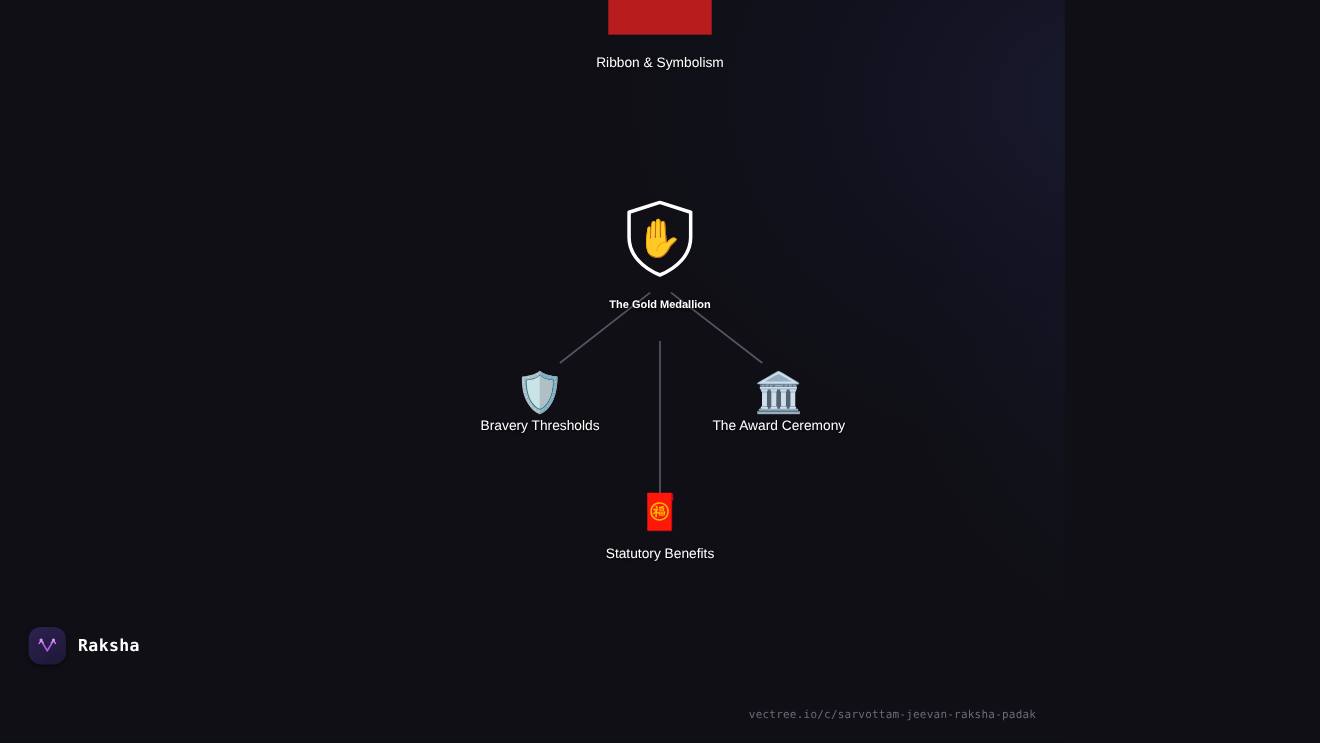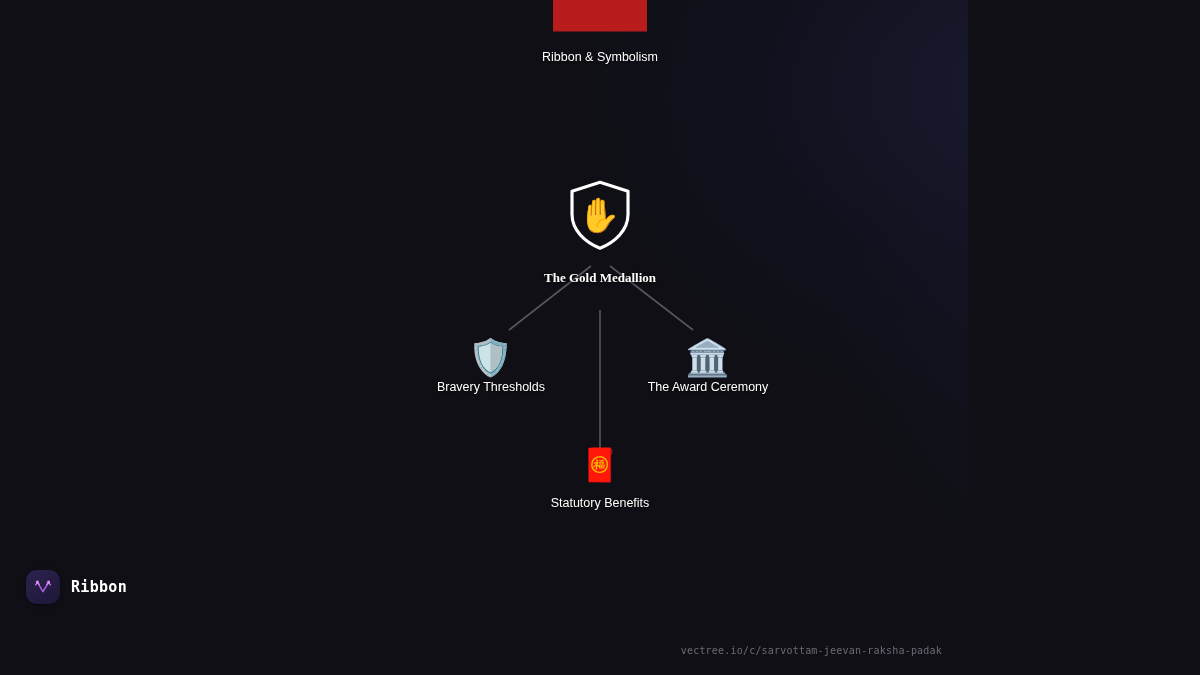--- a/index.html
+++ b/index.html
@@ -77,24 +77,23 @@
   .hub-shield svg { position:absolute; inset:0; }
   .hub-emoji {
     position:relative;
     font-size:34px;
     line-height:1;
     z-index:2;
     margin-top:-1px;
   }
   #node-hub .node-label {
     margin-top:20px;
-    font-size:13px;
+    font-size:10px;
     font-weight:700;
     text-shadow:0 1px 3px rgba(0,0,0,0.85);
-    font-family:Liberation Serif, serif;
   }
 
   
   .leaf .leaf-icon {
     font-size:36px;
     line-height:1;
     height:44px;
     display:flex; align-items:center; justify-content:center;
   }
   .leaf .node-label {
@@ -203,18 +202,18 @@
     <div class="brand-row">
       <div class="brand-mark">
         <svg width="22" height="22" viewBox="0 0 22 22" xmlns="http://www.w3.org/2000/svg">
           <path d="M5.4 6.4 L11 15.6 L16.6 6.4" fill="none" stroke="#b05fe0" stroke-width="1.5" stroke-linecap="round" stroke-linejoin="round"></path>
           <path d="M5.4 6.4 L3.6 8.9 M5.4 6.4 L7.4 8.4" fill="none" stroke="#d07ef0" stroke-width="1.3" stroke-linecap="round"></path>
           <path d="M16.6 6.4 L18.4 8.9 M16.6 6.4 L14.6 8.4" fill="none" stroke="#d07ef0" stroke-width="1.3" stroke-linecap="round"></path>
           <circle cx="5.4" cy="5.9" r="1.5" fill="#e08ff5"></circle>
           <circle cx="16.6" cy="5.9" r="1.5" fill="#e08ff5"></circle>
         </svg>
       </div>
-      <span class="brand-name">Ribbon</span>
+      <span class="brand-name">Raksha</span>
     </div>
     <div class="page-url">vectree.io/c/sarvottam-jeevan-raksha-padak</div>
   </div>
 
 </div>
 
 </body></html>

